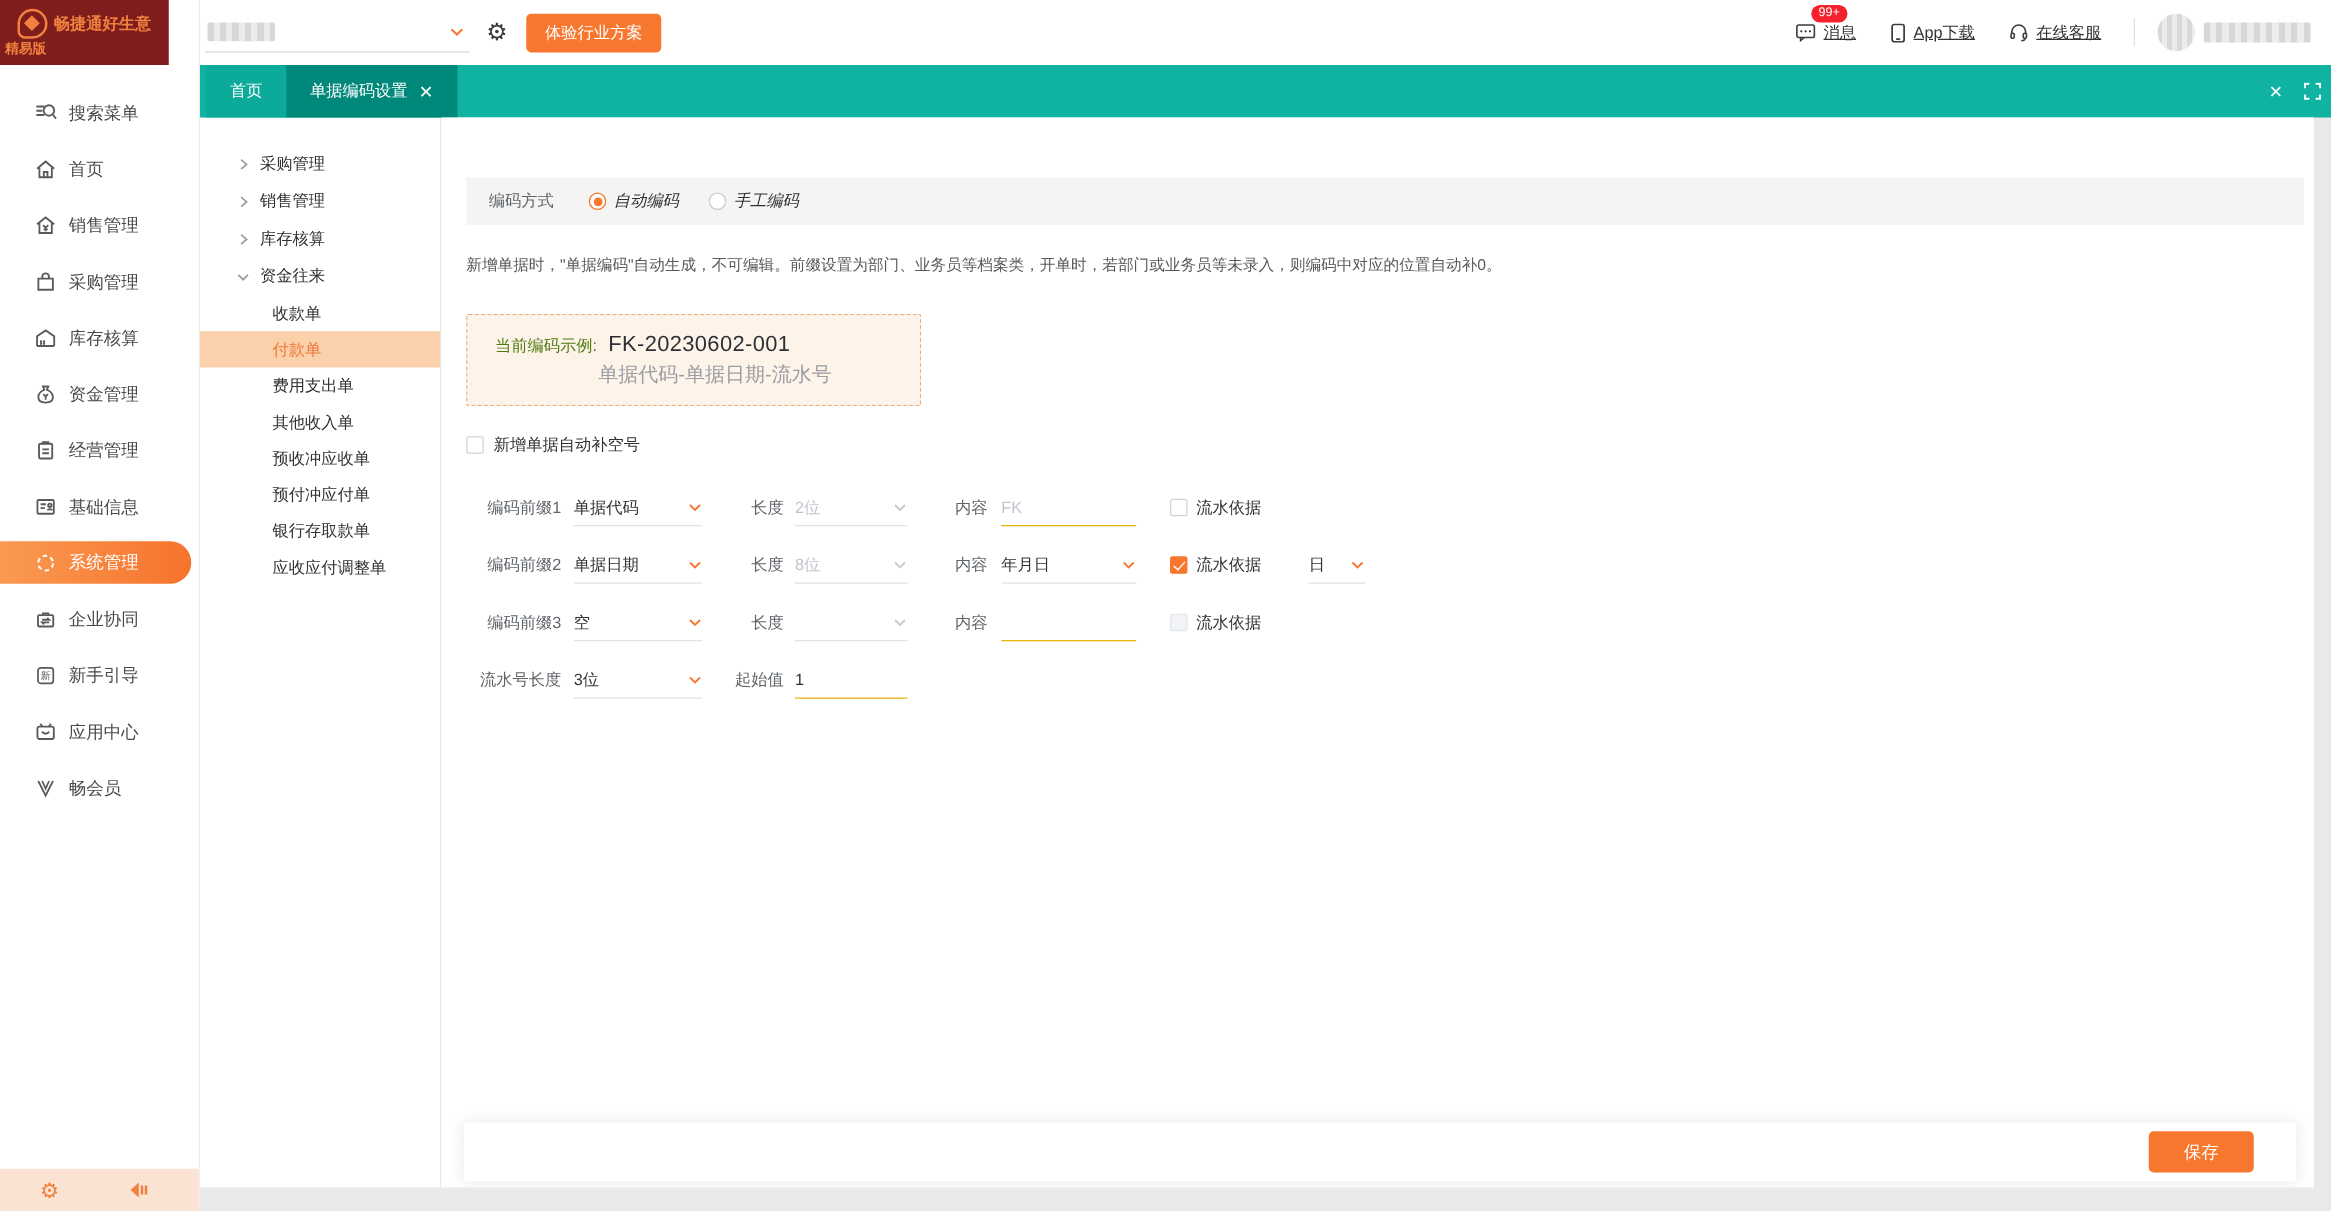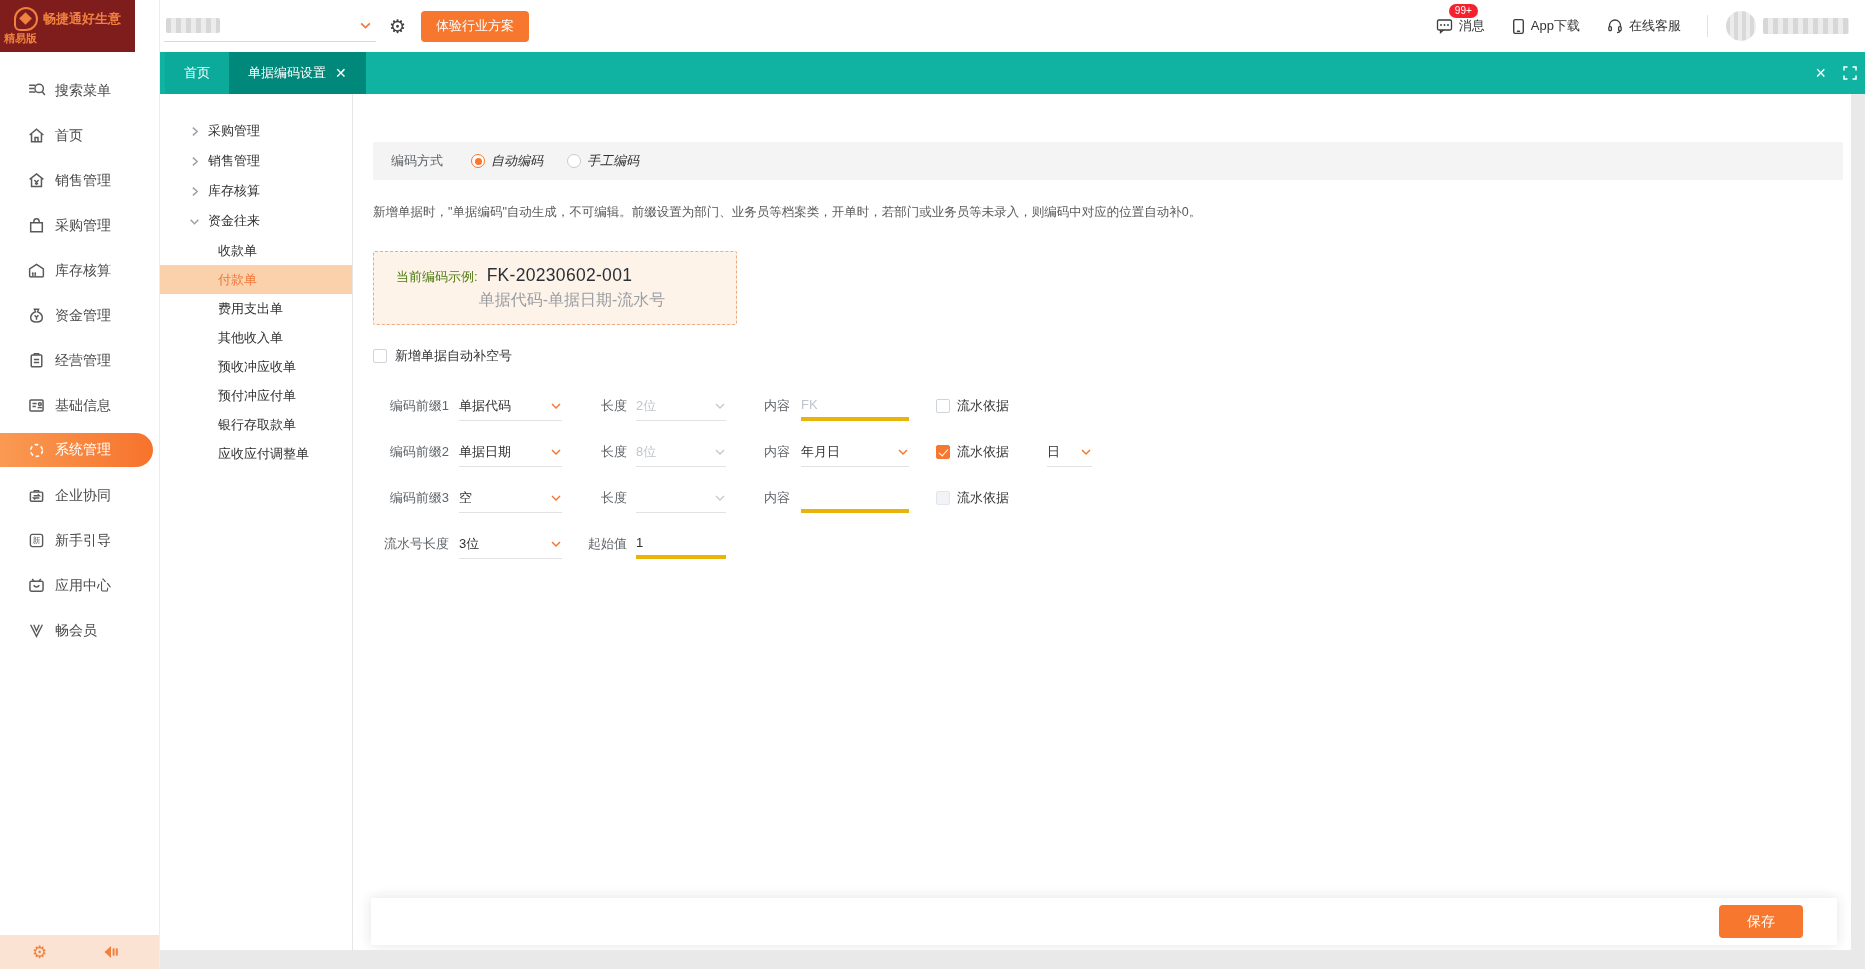--- a/index.html
+++ b/index.html
@@ -28,21 +28,21 @@
   
   .main-col{flex:1;display:flex;flex-direction:column;min-width:0;}
   .topbar{height:52px;background:#fff;display:flex;align-items:center;flex-shrink:0;}
   .search-wrap{width:212px;margin-left:4px;height:32px;border-bottom:1px solid #d9d9d9;display:flex;align-items:center;justify-content:space-between;padding:0 4px 0 2px;}
   .redact{background:repeating-linear-gradient(90deg,#d7d7d7 0 5px,#ececec 5px 10px);border-radius:2px;}
   .redact-search{width:54px;height:15px;}
   .chev-orange{color:#f7772f;display:flex;}
   .gear-top{font-size:19px;color:#3d3d3d;margin-left:13px;line-height:1;}
   .trial-btn{margin-left:15px;height:31px;padding:0 15px;background:#f7772f;color:#fff;border:none;border-radius:4px;font-size:13px;cursor:pointer;}
   .topbar-right{margin-left:auto;display:flex;align-items:center;margin-right:16px;}
-  .tb-item{display:flex;align-items:center;gap:6px;color:#333;font-size:13px;margin-left:27px;position:relative;cursor:pointer;}
+  .tb-item{display:flex;align-items:center;gap:6px;color:#333;font-size:13px;margin-left:27px;position:relative;cursor:pointer;text-decoration:underline;}
   .tb-icon{display:flex;color:#3d3d3d;}
   .badge{position:absolute;top:-13px;left:13px;background:#f5222d;color:#fff;font-size:10px;line-height:14px;padding:0 6px;border-radius:8px;white-space:nowrap;}
   .tb-divider{width:1px;height:22px;background:#e0e0e0;margin-left:26px;}
   .avatar{width:30px;height:30px;border-radius:50%;margin-left:18px;background:repeating-linear-gradient(90deg,#d9d9d9 0 4px,#ececec 4px 8px);flex-shrink:0;}
   .redact-name{width:86px;height:16px;margin-left:7px;}
 
   .tabbar{height:42px;background:#10b2a2;display:flex;align-items:stretch;position:relative;flex-shrink:0;padding-left:5px;}
   .tab{display:flex;align-items:center;justify-content:center;color:#fff;font-size:13px;padding:0 19px;cursor:pointer;}
   .tab.home{background:#0baa9a;}
   .tab.active{background:#00897b;gap:9px;}
@@ -87,21 +87,21 @@
   .c-llab{left:186px;width:68px;justify-content:flex-end;color:#5f6469;}
   .c-f2{left:263px;width:90px;}
   .c-clab{left:391px;color:#5f6469;}
   .c-f3{left:428px;width:108px;}
   .c-ser{left:563px;gap:7px;color:#303133;cursor:pointer;}
   .c-unit{left:674px;width:45px;}
   .sel{width:100%;height:100%;display:flex;align-items:center;justify-content:space-between;border-bottom:1px solid #e2e2e2;color:#303133;cursor:pointer;}
   .sel .chev{display:flex;color:#f7772f;}
   .sel.dis{color:#c0c4cc;cursor:default;}
   .sel.dis .chev{color:#c6cad2;}
-  .inp{width:100%;height:100%;display:flex;align-items:center;border-bottom:4px solid #eab308;color:#303133;}
+  .inp{width:100%;height:100%;display:flex;align-items:center;border-bottom:1px solid #eab308;color:#303133;}
   .inp.dis{color:#c0c4cc;}
   .sep-row{position:relative;height:30px;margin-top:22px;}
   .sep-r1{left:83px;}.sep-r2{left:139px;}.sep-r3{left:191px;}
   .sep-opt{gap:6px;color:#303133;cursor:pointer;}
   .save-bar{position:absolute;left:18px;right:14px;bottom:5px;height:47px;background:#fff;box-shadow:0 0 12px rgba(31,35,41,.13);display:flex;align-items:center;justify-content:flex-end;padding-right:34px;}
   .save-btn{width:84px;height:33px;background:#f7772f;color:#fff;border:none;border-radius:4px;font-size:14px;cursor:pointer;}
   svg{display:block;}
 </style>
 </head>
 <body>

